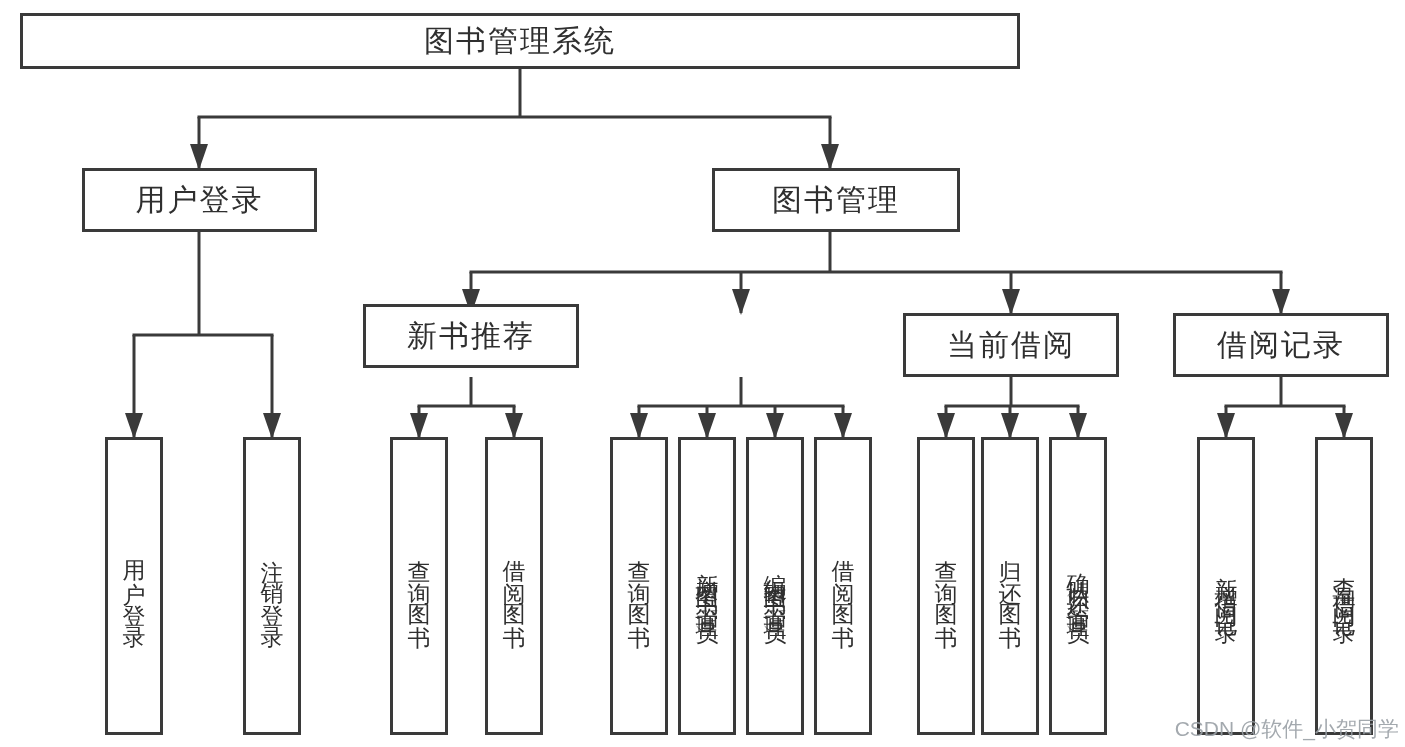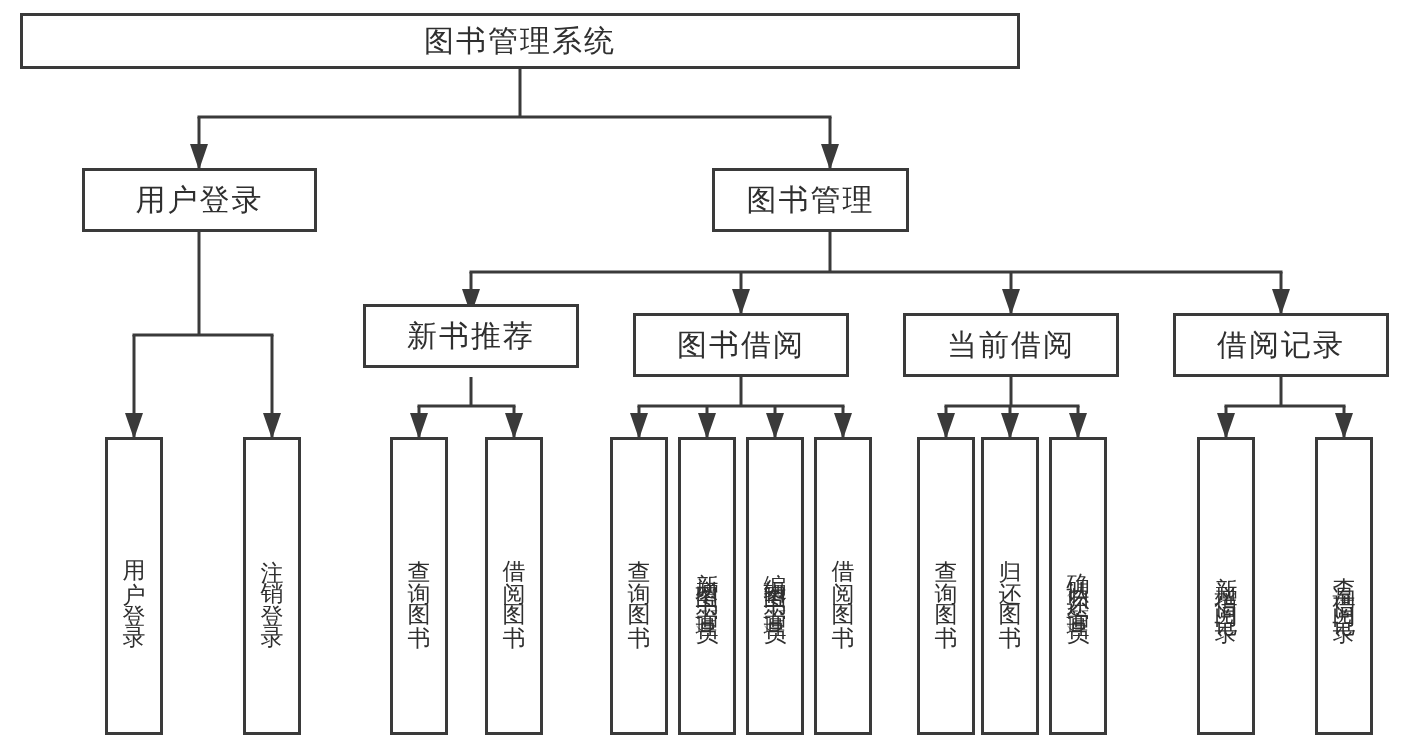--- a/index.html
+++ b/index.html
@@ -47,21 +47,21 @@
     right: 6px; bottom: 4px;
     font-size: 21px;
     color: #9aa0a6;
     opacity: 0.9;
     white-space: nowrap;
     pointer-events: none;
   }
   
   #n-root { left: 20px;  top: 13px;  width: 1000px; height: 56px; }
   #n-ul   { left: 82px;  top: 168px; width: 235px;  height: 64px; }
-  #n-bm   { left: 712px; top: 168px; width: 197px;  height: 64px; }
+  #n-bm   { left: 712px; top: 168px; width: 248px;  height: 64px; }
   #n-nbr  { left: 363px;  top: 304px; width: 216px; height: 64px; }
   #n-bb   { left: 633px;  top: 313px; width: 216px; height: 64px; }
   #n-cb   { left: 903px;  top: 313px; width: 216px; height: 64px; text-align: center; }
   #n-br   { left: 1173px; top: 313px; width: 216px; height: 64px; }
   .leaf { top: 437px; width: 58px; height: 298px; }
   #l-ul  { left: 105px;  }
   #l-lo  { left: 243px;  }
   #l-qb1 { left: 390px;  }
   #l-bb1 { left: 485px;  }
   #l-qb2 { left: 610px;  }
@@ -128,32 +128,32 @@
       <line x1="1344" y1="406" x2="1344" y2="437" marker-end="url(#arrow)"></line>
     </g>
   </svg>
 
   <div id="n-root" class="node h">图书管理系统</div>
 
   <div id="n-ul" class="node h">用户登录</div>
   <div id="n-bm" class="node h">图书管理</div>
 
   <div id="n-nbr" class="node h">新书推荐</div>
-  <div id="n-bb" class="node h">图书借阅</div>
   <div id="n-cb" class="node h">当前借阅</div>
   <div id="n-br" class="node h">借阅记录</div>
 
   <div id="l-ul" class="node leaf ls-wide">用户登录</div>
   <div id="l-lo" class="node leaf ls-wide">注销登录</div>
   <div id="l-qb1" class="node leaf ls-wide">查询图书</div>
   <div id="l-bb1" class="node leaf ls-wide">借阅图书</div>
   <div id="l-qb2" class="node leaf ls-wide">查询图书</div>
   <div id="l-ab" class="node leaf ls-tight">新增图书（管理员）</div>
   <div id="l-eb" class="node leaf ls-tight">编辑图书（管理员）</div>
   <div id="l-bb2" class="node leaf ls-wide">借阅图书</div>
   <div id="l-qb3" class="node leaf ls-wide">查询图书</div>
   <div id="l-rb" class="node leaf ls-wide">归还图书</div>
   <div id="l-cr" class="node leaf ls-tight">确认归还（管理员）</div>
   <div id="l-abr" class="node leaf ls-mid">新增借阅记录</div>
   <div id="l-qbr" class="node leaf ls-mid">查询借阅记录</div>
 
+  <div class="watermark">CSDN @软件_小贺同学</div>
 
 </div>
 
 </body></html>

